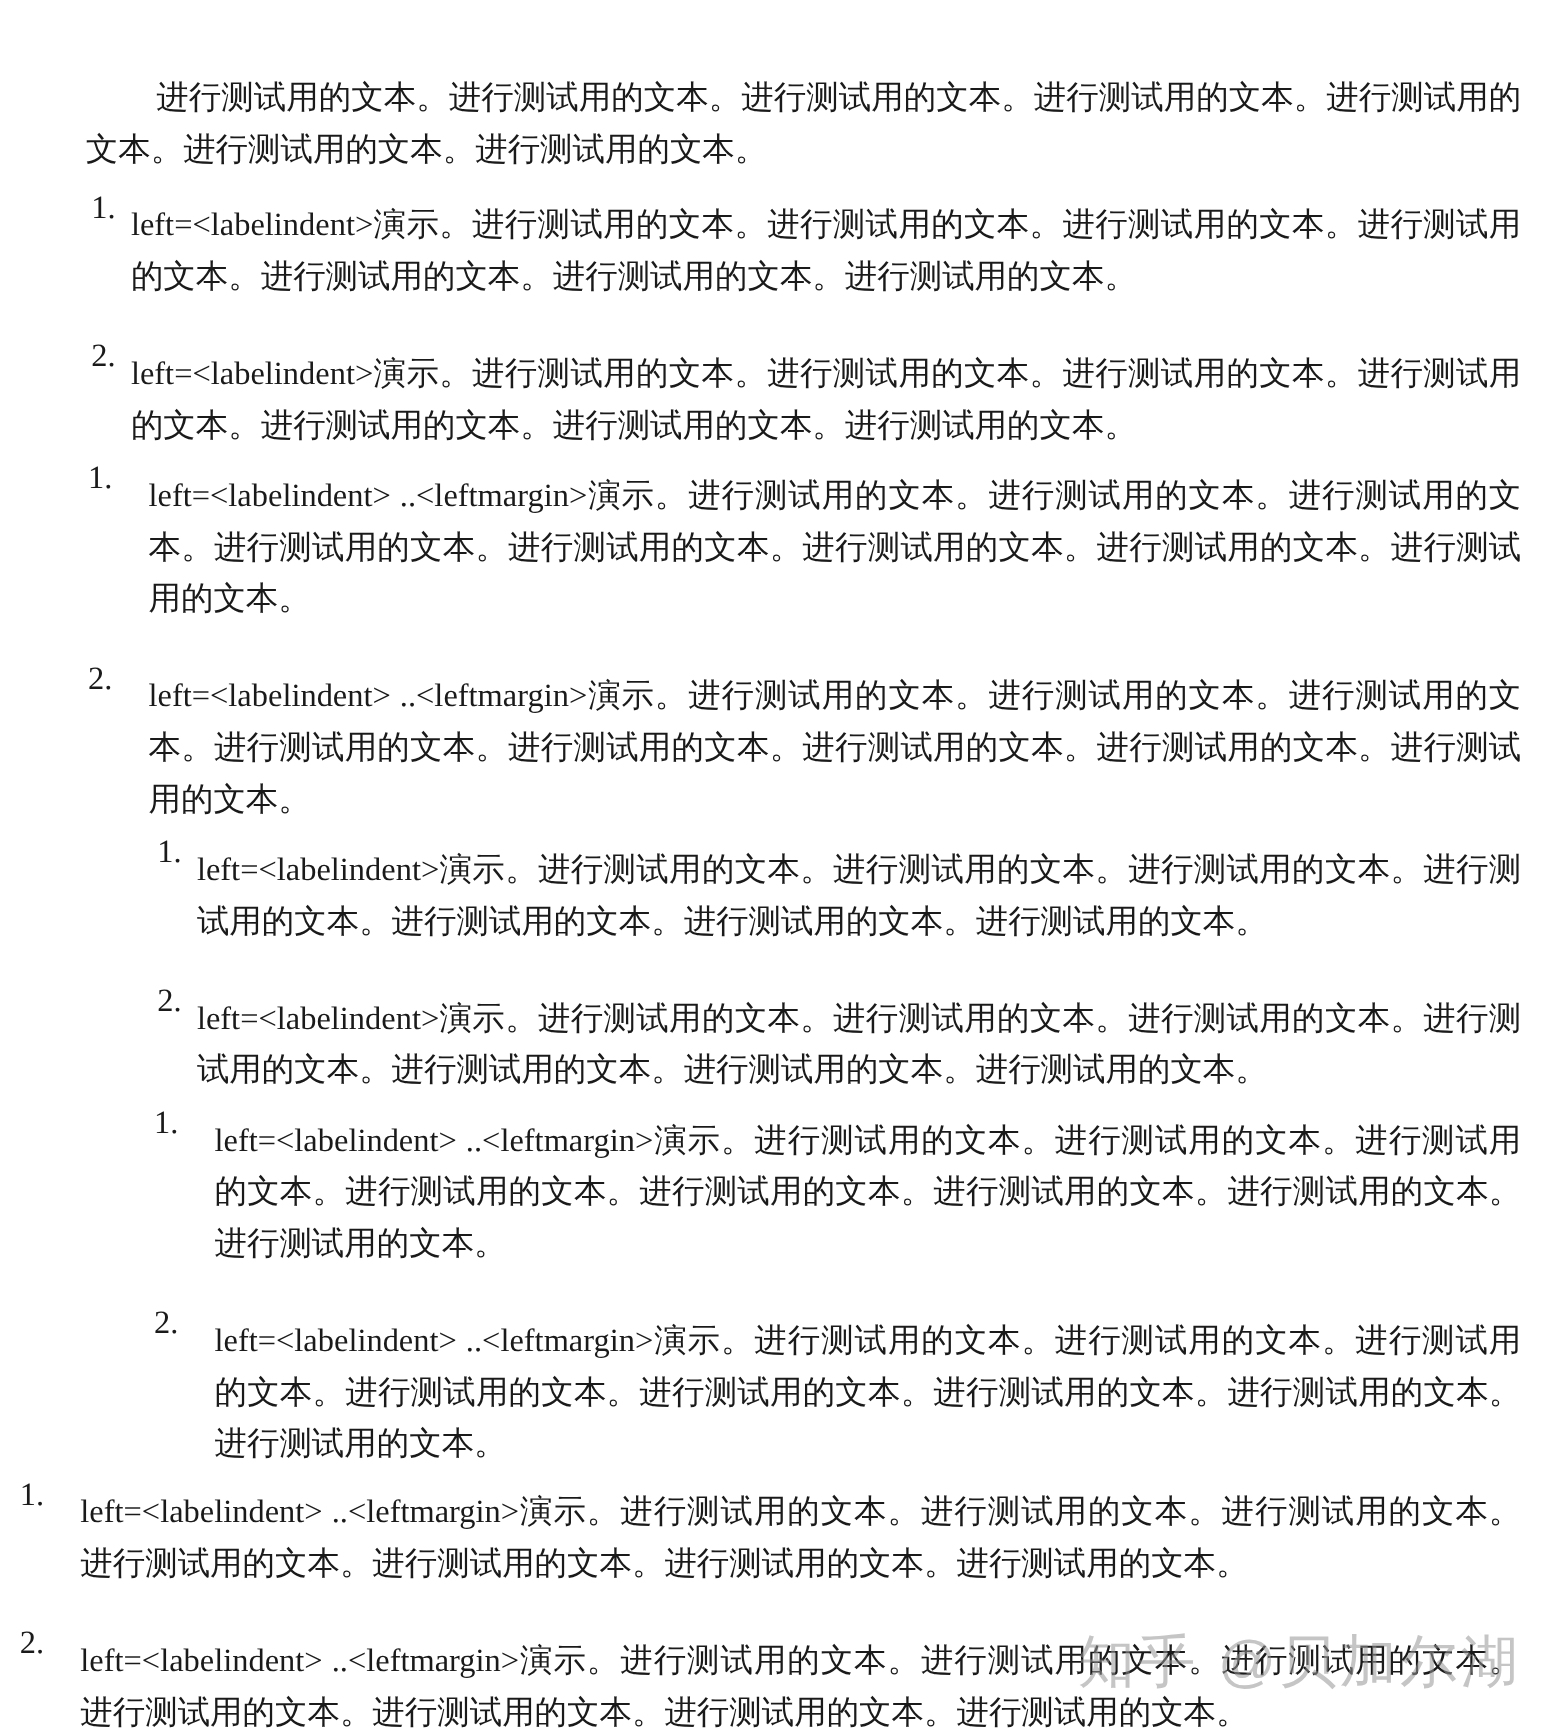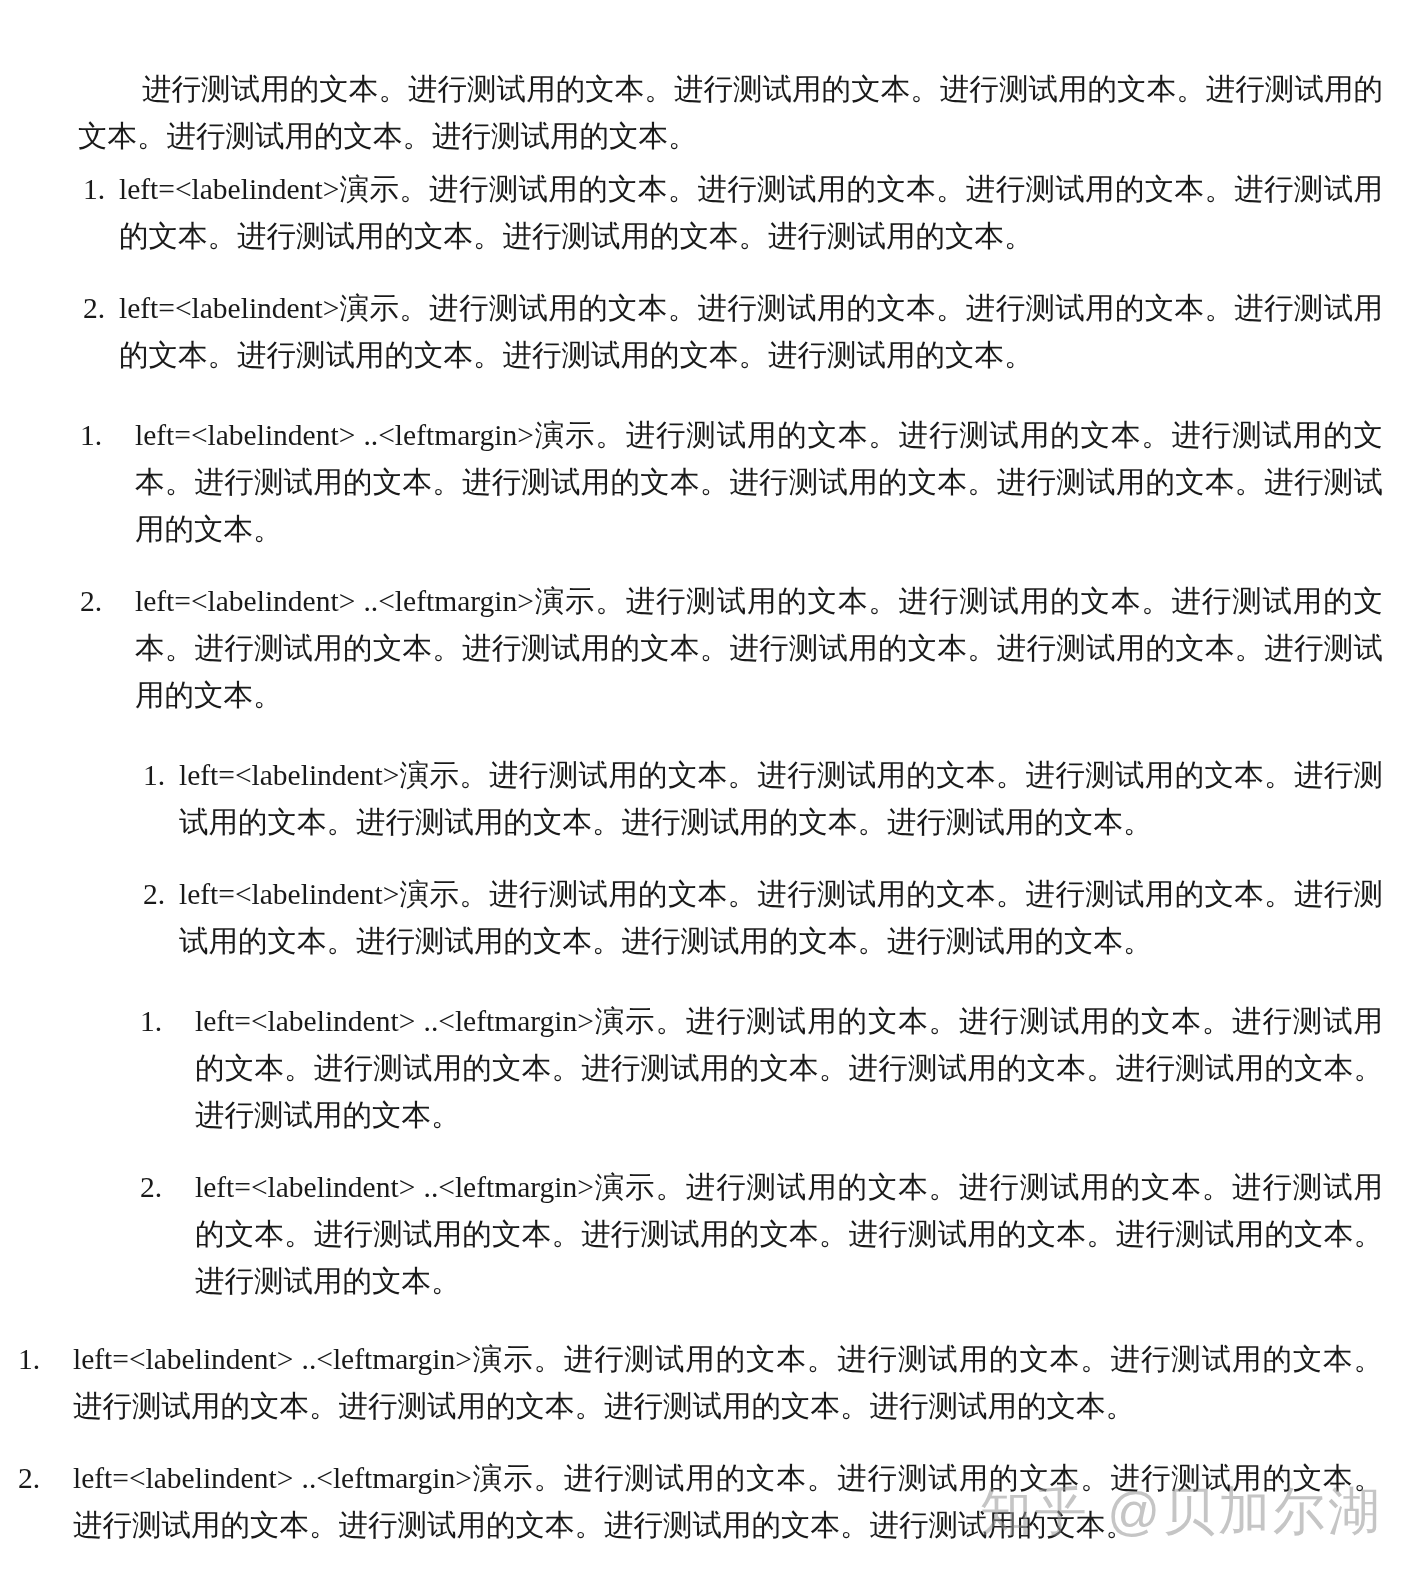--- a/index.html
+++ b/index.html
@@ -57,20 +57,21 @@
     text-align: left;
     font-size: 29.5px;
     line-height: 47px;
     white-space: nowrap;
   }
 
   .li-body {
     flex: 1 1 auto;
     text-align: justify;
     text-justify: inter-character;
+    margin-top: 16px;
   }
 
   .mono-tag {
     font-family: "Liberation Serif", "DejaVu Serif", serif;
   }
 
   
   .gap-narrow .marker { width: 36px; }
   .gap-wide   .marker { width: 55px; }
 

